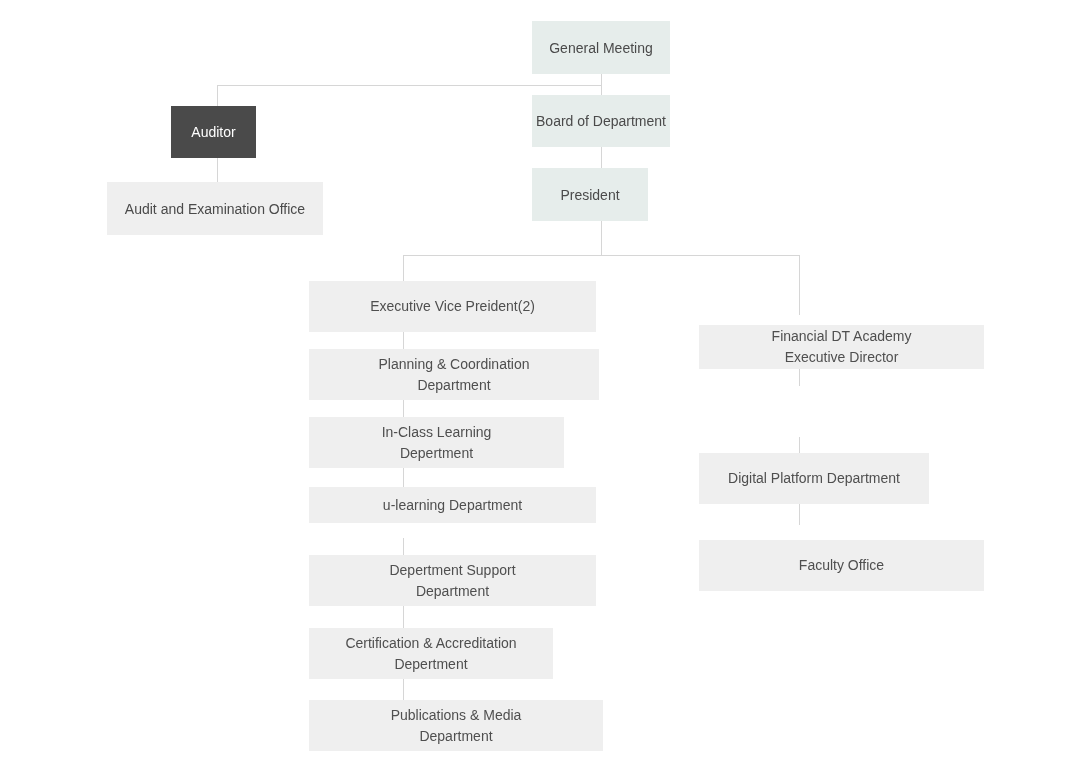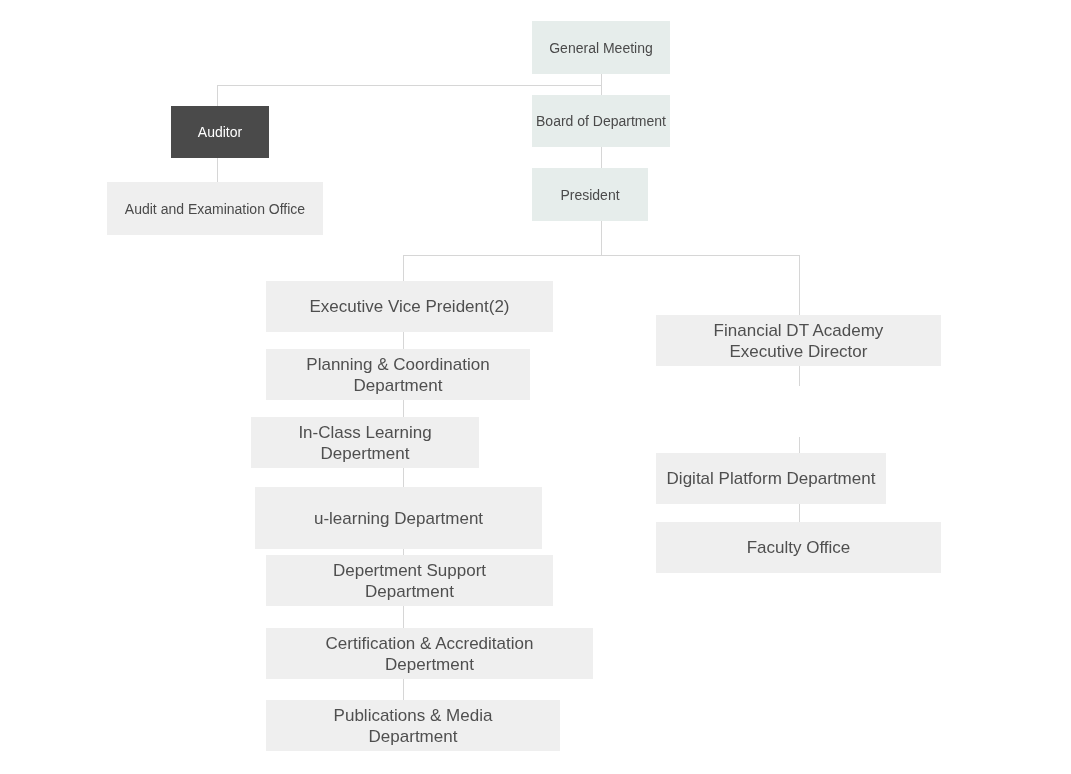--- a/index.html
+++ b/index.html
@@ -43,22 +43,23 @@
   }
   .box.office {
     background: var(--department-box-bg);
     font-size: 14px;
     line-height: 18px;
     color: #4a4a4a;
     text-align: right;
   }
   .box.dept {
     background: var(--department-box-bg);
-    font-size: 17px;
+    font-size: 14px;
     line-height: 21px;
+    margin-left: 43px;
   }
   .line {
     position: absolute;
     background: var(--connector);
   }
   .line.v { width: 1px; }
   .line.h { height: 1px; }
 </style>
 </head>
 <body>
@@ -83,34 +84,34 @@
   <div class="line v" style="left:403px;top:679px;height:21px"></div>
 
   <div class="line v" style="left:799px;top:366px;height:20px"></div>
   <div class="line v" style="left:799px;top:437px;height:16px"></div>
   <div class="line v" style="left:799px;top:504px;height:21px"></div>
 
   <div class="box gov" style="left:532px;top:21px;width:138px;height:53px">General Meeting</div>
   <div class="box gov" style="left:532px;top:95px;width:138px;height:52px">Board of Department</div>
   <div class="box gov" style="left:532px;top:168px;width:116px;height:53px">President</div>
 
-  <div class="box dark" style="left:171px;top:106px;width:98px;height:52px">Auditor</div>
+  <div class="box dark" style="left:171px;top:106px;width:85px;height:52px">Auditor</div>
   <div class="box office" style="left:107px;top:182px;width:216px;height:53px">Audit and Examination Office</div>
 
   <div class="box dept" style="left:266px;top:281px;width:287px;height:51px">Executive Vice Preident(2)</div>
-  <div class="box dept" style="left:266px;top:349px;width:264px;height:51px">Planning &amp; Coordination
+  <div class="box dept" style="left:266px;top:349px;width:290px;height:51px">Planning &amp; Coordination
 Department</div>
-  <div class="box dept" style="left:251px;top:417px;width:228px;height:51px">In-Class Learning
+  <div class="box dept" style="left:266px;top:417px;width:255px;height:51px">In-Class Learning
 Depertment</div>
-  <div class="box dept" style="left:255px;top:487px;width:287px;height:62px">u-learning Department</div>
+  <div class="box dept" style="left:266px;top:487px;width:287px;height:36px">u-learning Department</div>
   <div class="box dept" style="left:266px;top:555px;width:287px;height:51px">Depertment Support
 Department</div>
-  <div class="box dept" style="left:266px;top:628px;width:327px;height:51px">Certification &amp; Accreditation
+  <div class="box dept" style="left:266px;top:628px;width:244px;height:51px">Certification &amp; Accreditation
 Depertment</div>
   <div class="box dept" style="left:266px;top:700px;width:294px;height:51px">Publications &amp; Media
 Department</div>
 
-  <div class="box dept" style="left:656px;top:315px;width:285px;height:51px">Financial DT Academy
+  <div class="box dept" style="left:656px;top:325px;width:285px;height:44px">Financial DT Academy
 Executive Director</div>
   <div class="box dept" style="left:656px;top:453px;width:230px;height:51px">Digital Platform Department</div>
-  <div class="box dept" style="left:656px;top:522px;width:285px;height:51px">Faculty Office</div>
+  <div class="box dept" style="left:656px;top:540px;width:285px;height:51px">Faculty Office</div>
 
 </div>
 
 </body></html>

